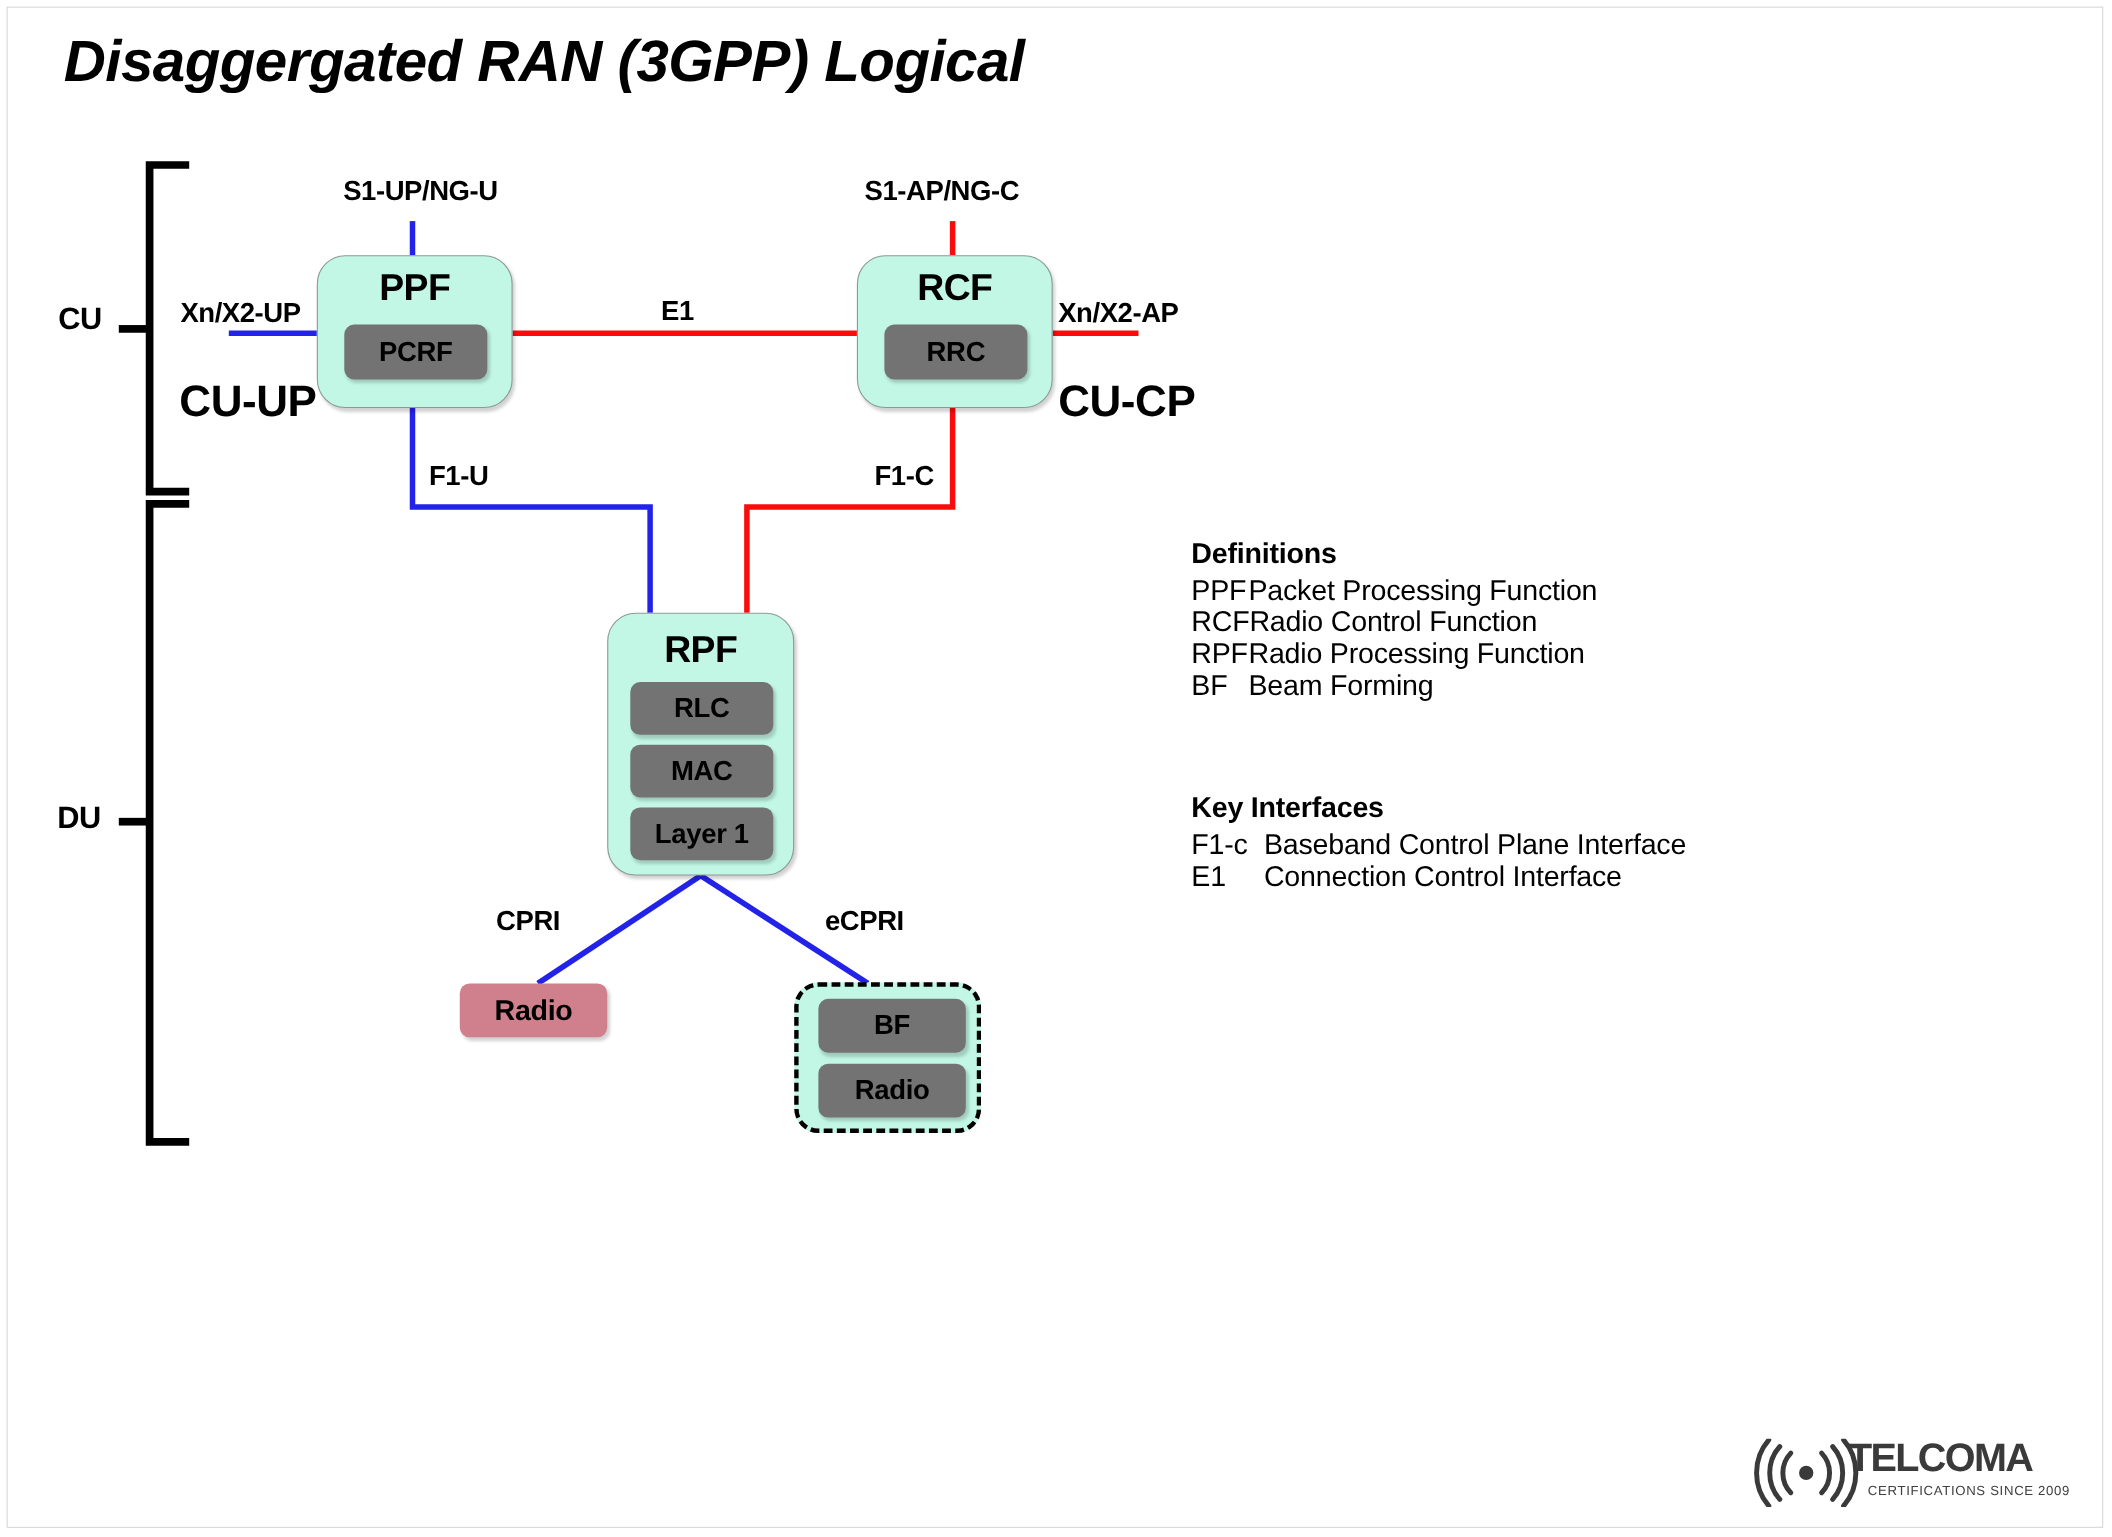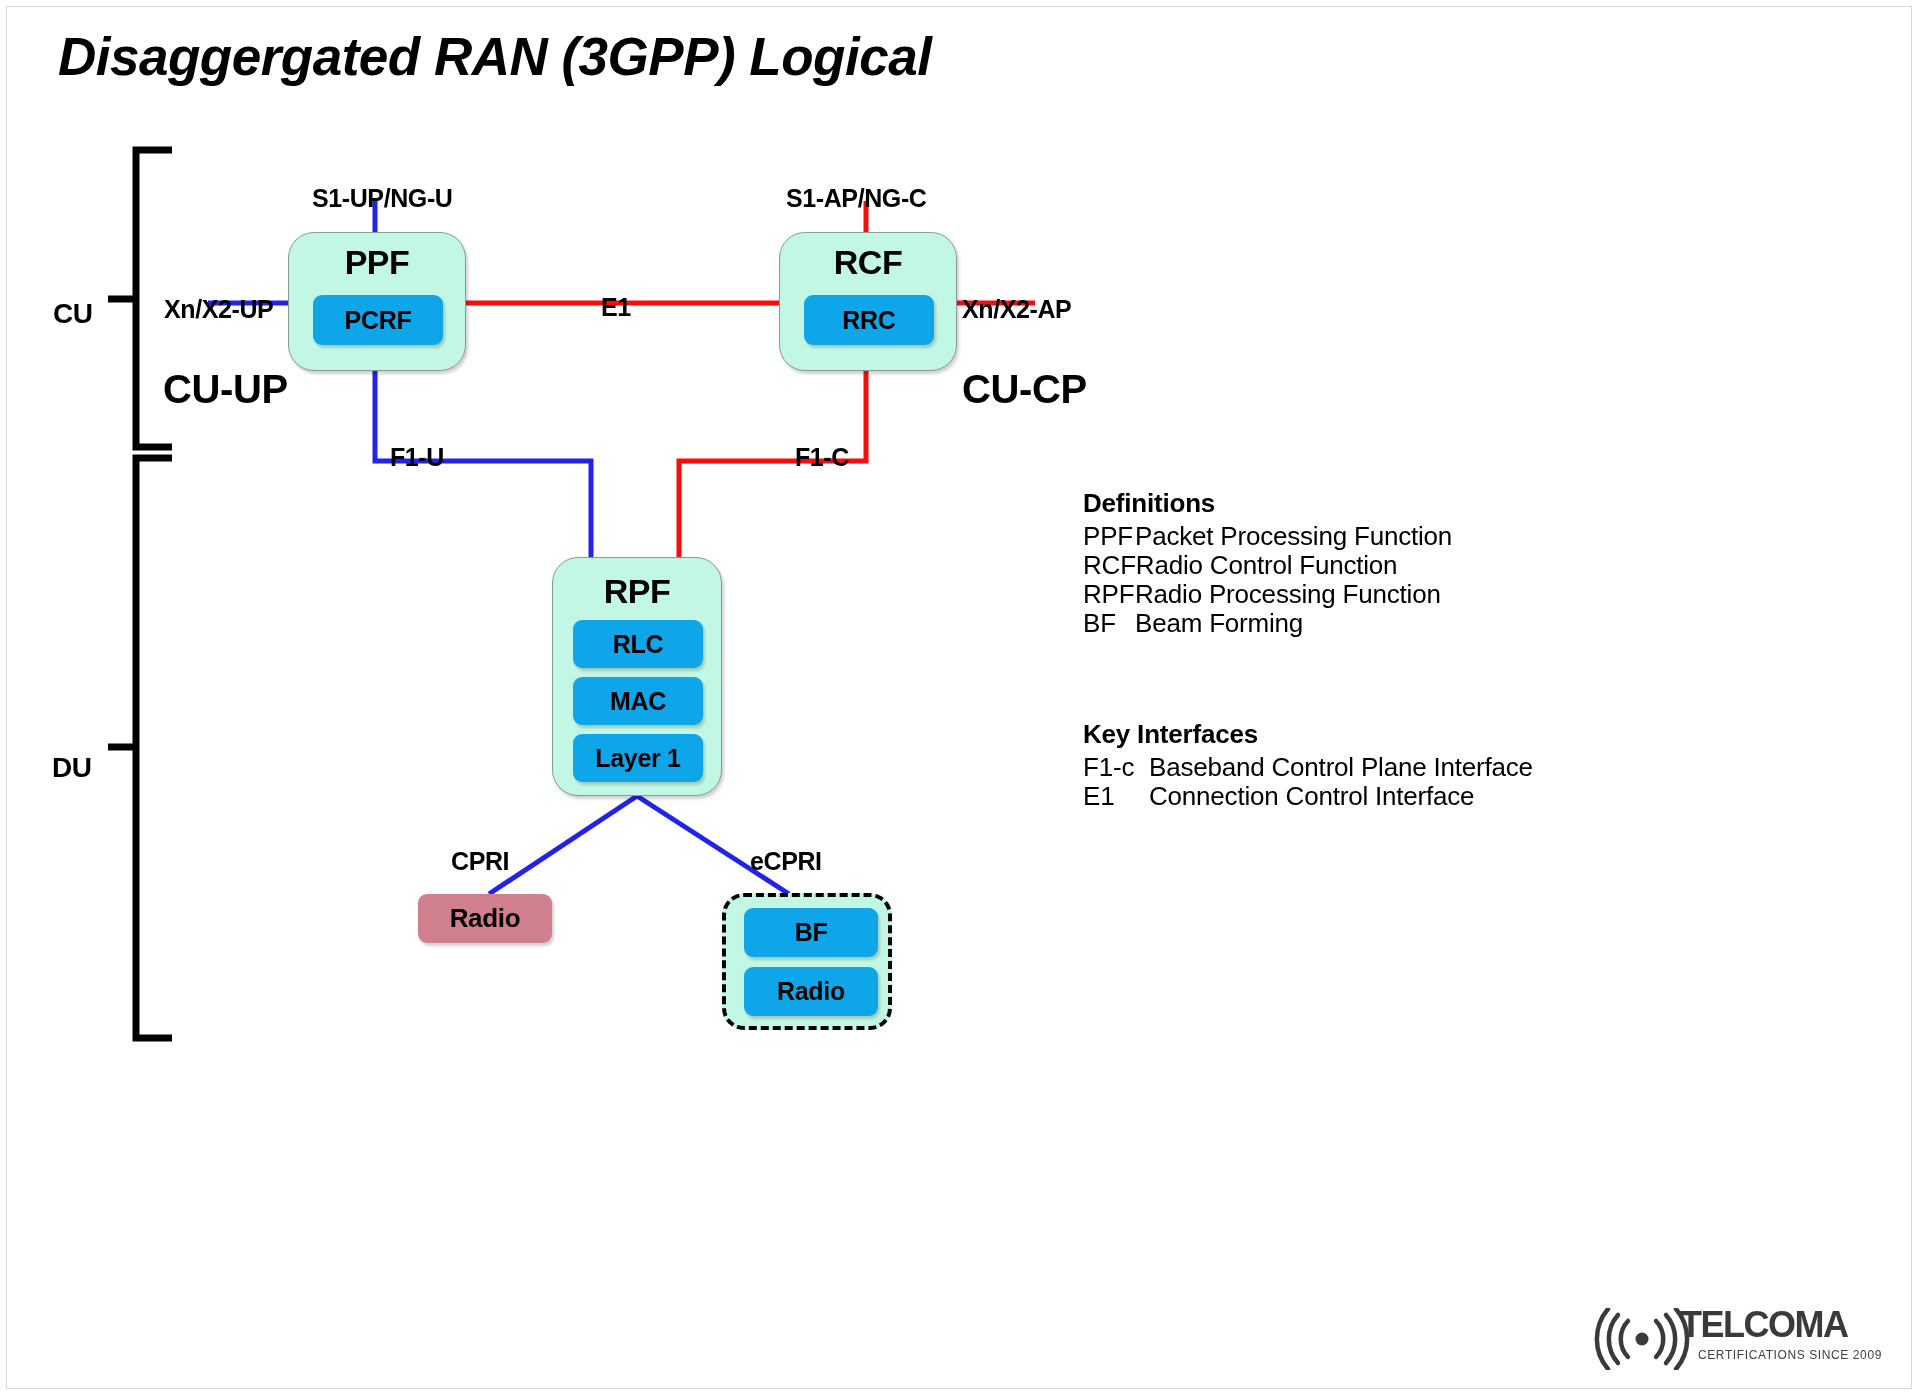--- a/index.html
+++ b/index.html
@@ -32,21 +32,21 @@
     box-sizing:border-box;
     box-shadow:2px 3px 3px rgba(0,0,0,0.18);
   }
   .fnbox .fntitle{
     position:absolute;left:0;right:0;top:10px;
     text-align:center;font-size:34px;font-weight:bold;
     letter-spacing:-0.5px;
   }
   .subbox{
     position:absolute;
-    background:#0ea5e9;
+    background:#737373;
     border-radius:9px;
     box-shadow:2px 3px 3px rgba(0,0,0,0.18);
     display:flex;align-items:center;justify-content:center;
     font-size:25px;font-weight:bold;letter-spacing:-0.3px;
     color:#000;
     box-sizing:border-box;
   }
 
   
   #ppf{left:288px;top:232px;width:178px;height:139px;}
@@ -75,21 +75,21 @@
     position:absolute;left:722px;top:893px;width:170px;height:137px;
     background:#c2f7e6;
     border:4px dashed #000;
     border-radius:22px;
     box-sizing:border-box;
   }
   #rru-group .subbox{left:18px;top:11px;width:134px;height:49px;}
   #rru-group .subbox.sb2{top:70px;}
 
   
-  .lbl{position:absolute;white-space:nowrap;font-size:25px;font-weight:bold;letter-spacing:-0.4px;margin-top:24px;}
+  .lbl{position:absolute;white-space:nowrap;font-size:25px;font-weight:bold;letter-spacing:-0.4px;}
   .lbl.big{font-size:40px;}
   .lbl.huge{font-size:28px;}
 
   #lb-s1up{left:312px;top:160px;}
   #lb-s1ap{left:786px;top:160px;}
   #lb-xnup{left:164px;top:271px;}
   #lb-xnap{left:962px;top:271px;}
   #lb-e1{left:601px;top:269px;}
   #lb-f1u{left:390px;top:419px;}
   #lb-f1c{left:795px;top:419px;}

